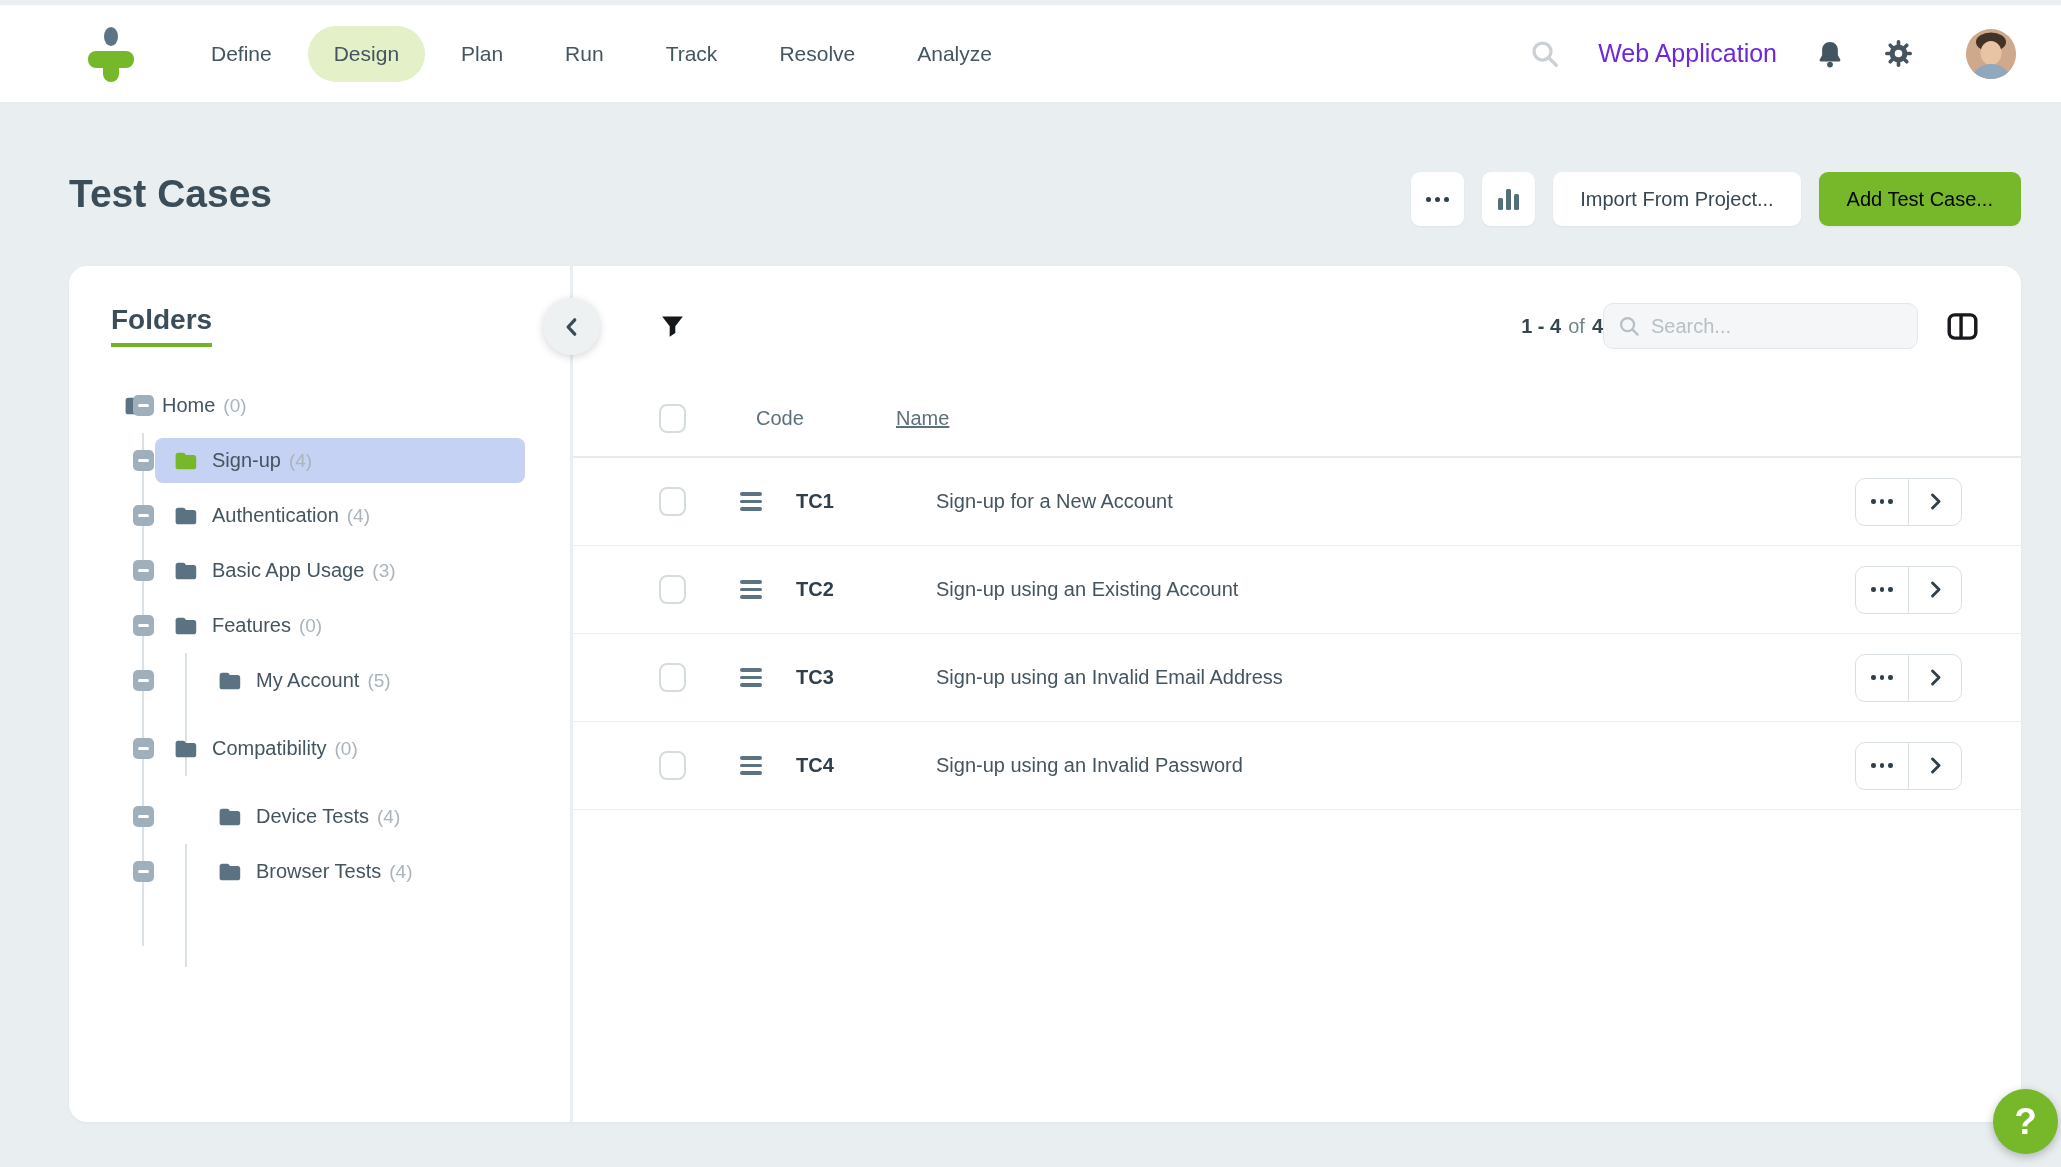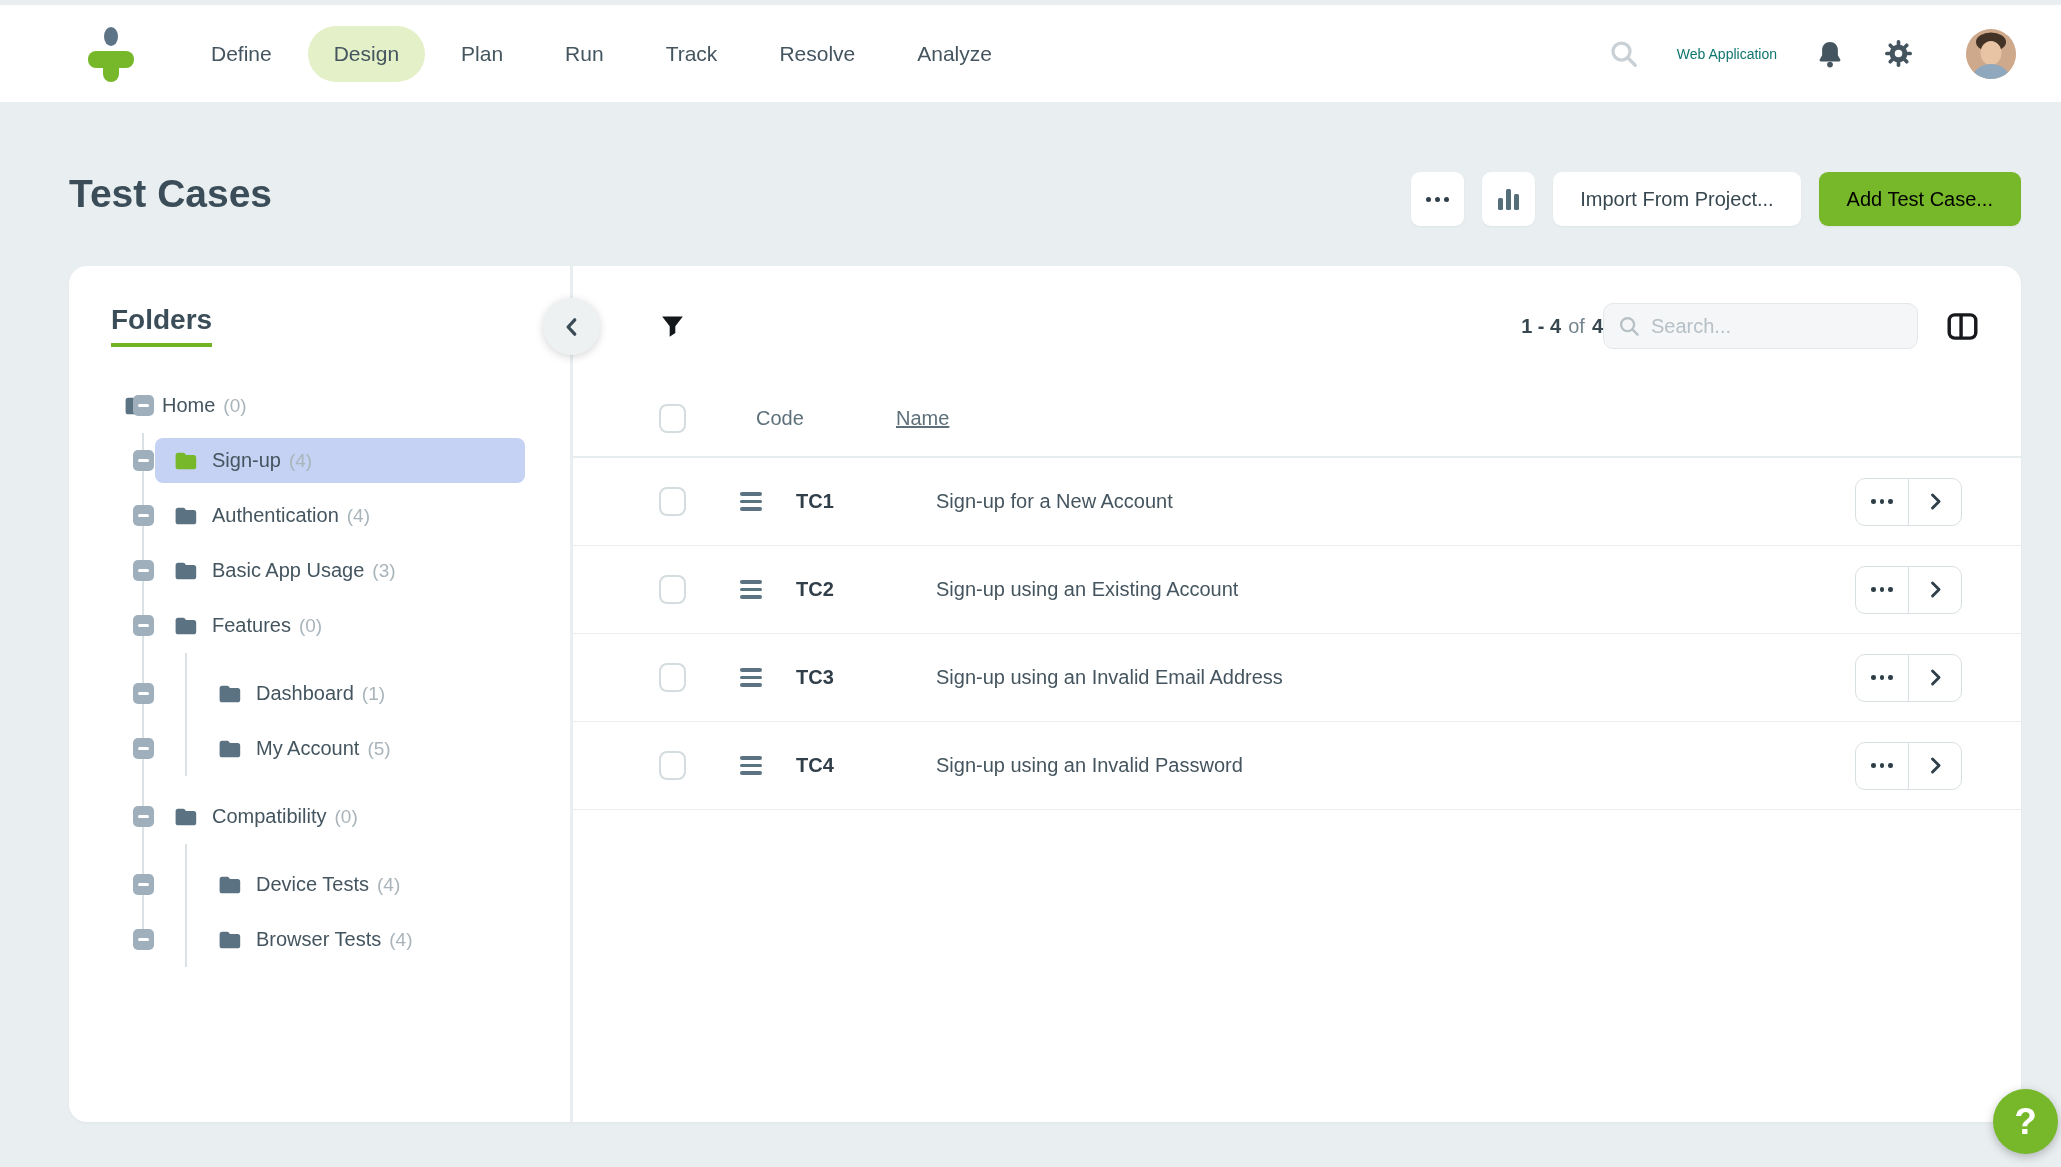--- a/index.html
+++ b/index.html
@@ -18,21 +18,21 @@
   }
   .logo { position: relative; width: 52px; height: 60px; margin-right: 48px; }
   .logo .head { position: absolute; left: 19px; top: 3px; width: 14px; height: 19px; border-radius: 50%; background: #5d7486; }
   .logo .bar-h { position: absolute; left: 3px; top: 27px; width: 46px; height: 17px; border-radius: 8px; background: #76b82a; }
   .logo .bar-v { position: absolute; left: 18px; top: 27px; width: 16px; height: 31px; border-radius: 8px; background: #76b82a; }
   .nav-items { display: flex; align-items: center; gap: 10px; font-size: 21px; font-weight: 500; }
   .nav-item { border: none; background: transparent; font: inherit; color: #44555f; padding: 16px 26px; border-radius: 32px; cursor: pointer; }
   .nav-item.active { background: #e4f0c8; }
   .nav-right { margin-left: auto; display: flex; align-items: center; gap: 38px; }
   .nav-search-btn, .nav-icon-btn { border: none; background: transparent; cursor: pointer; display: flex; align-items: center; }
-  .project-label { font-size: 14px; color: #0f766e; }
+  .project-label { font-size: 25px; color: #6d28d9; }
   .avatar { width: 50px; height: 50px; border-radius: 50%; overflow: hidden; margin-left: 14px; flex: none; background: #d9b497; border: none; cursor: pointer; padding: 0; }
   
   .page-title { position: absolute; left: 69px; top: 172px; font-size: 39px; font-weight: 700; color: #3b4d58; }
   .page-actions { position: absolute; right: 40px; top: 172px; height: 54px; display: flex; gap: 18px; }
   .btn { border: none; border-radius: 9px; background: #fff; color: #37474f; font-family: inherit; font-size: 20px;
          display: flex; align-items: center; justify-content: center; cursor: pointer; box-shadow: 0 1px 2px rgba(40,60,80,.05); }
   .btn-icon { width: 53px; }
   .btn-import { padding: 4px 27px; }
   .btn-add { background: #76b82a; color: #000000; padding: 0 28px; font-weight: 500; }
   .dots { display: flex; gap: 4px; align-items: center; }
@@ -249,34 +249,20 @@
     <div class="row-inner">
       <span class="folder-icon">
         <svg viewBox="0 0 24 20" fill="currentColor">
           <path d="M1.6 4.1C1.6 2.8 2.7 1.7 4 1.7h5.1c.7 0 1.4.3 1.8.9l1 1.3h7.9c1.3 0 2.4 1.1 2.4 2.4v9.6c0 1.3-1.1 2.4-2.4 2.4H4c-1.3 0-2.4-1.1-2.4-2.4V4.1z"></path>
         </svg>
       </span>
       <span class="tree-label">Features</span>
       <span class="tree-count">(0)</span>
     </div>
   </div>
-        <div class="tree-row lvl2 gap-before">
-    <span class="minus-box" hidden="">
-            <i></i>
-          </span>
-    <div class="row-inner">
-      <span class="folder-icon">
-        <svg viewBox="0 0 24 20" fill="currentColor">
-          <path d="M1.6 4.1C1.6 2.8 2.7 1.7 4 1.7h5.1c.7 0 1.4.3 1.8.9l1 1.3h7.9c1.3 0 2.4 1.1 2.4 2.4v9.6c0 1.3-1.1 2.4-2.4 2.4H4c-1.3 0-2.4-1.1-2.4-2.4V4.1z"></path>
-        </svg>
-      </span>
-      <span class="tree-label">Dashboard</span>
-      <span class="tree-count">(1)</span>
-    </div>
-  </div>
         <div class="tree-row lvl2">
     <span class="minus-box" hidden="">
             <i></i>
           </span>
     <div class="row-inner">
       <span class="folder-icon">
         <svg viewBox="0 0 24 20" fill="currentColor">
           <path d="M1.6 4.1C1.6 2.8 2.7 1.7 4 1.7h5.1c.7 0 1.4.3 1.8.9l1 1.3h7.9c1.3 0 2.4 1.1 2.4 2.4v9.6c0 1.3-1.1 2.4-2.4 2.4H4c-1.3 0-2.4-1.1-2.4-2.4V4.1z"></path>
         </svg>
       </span>

